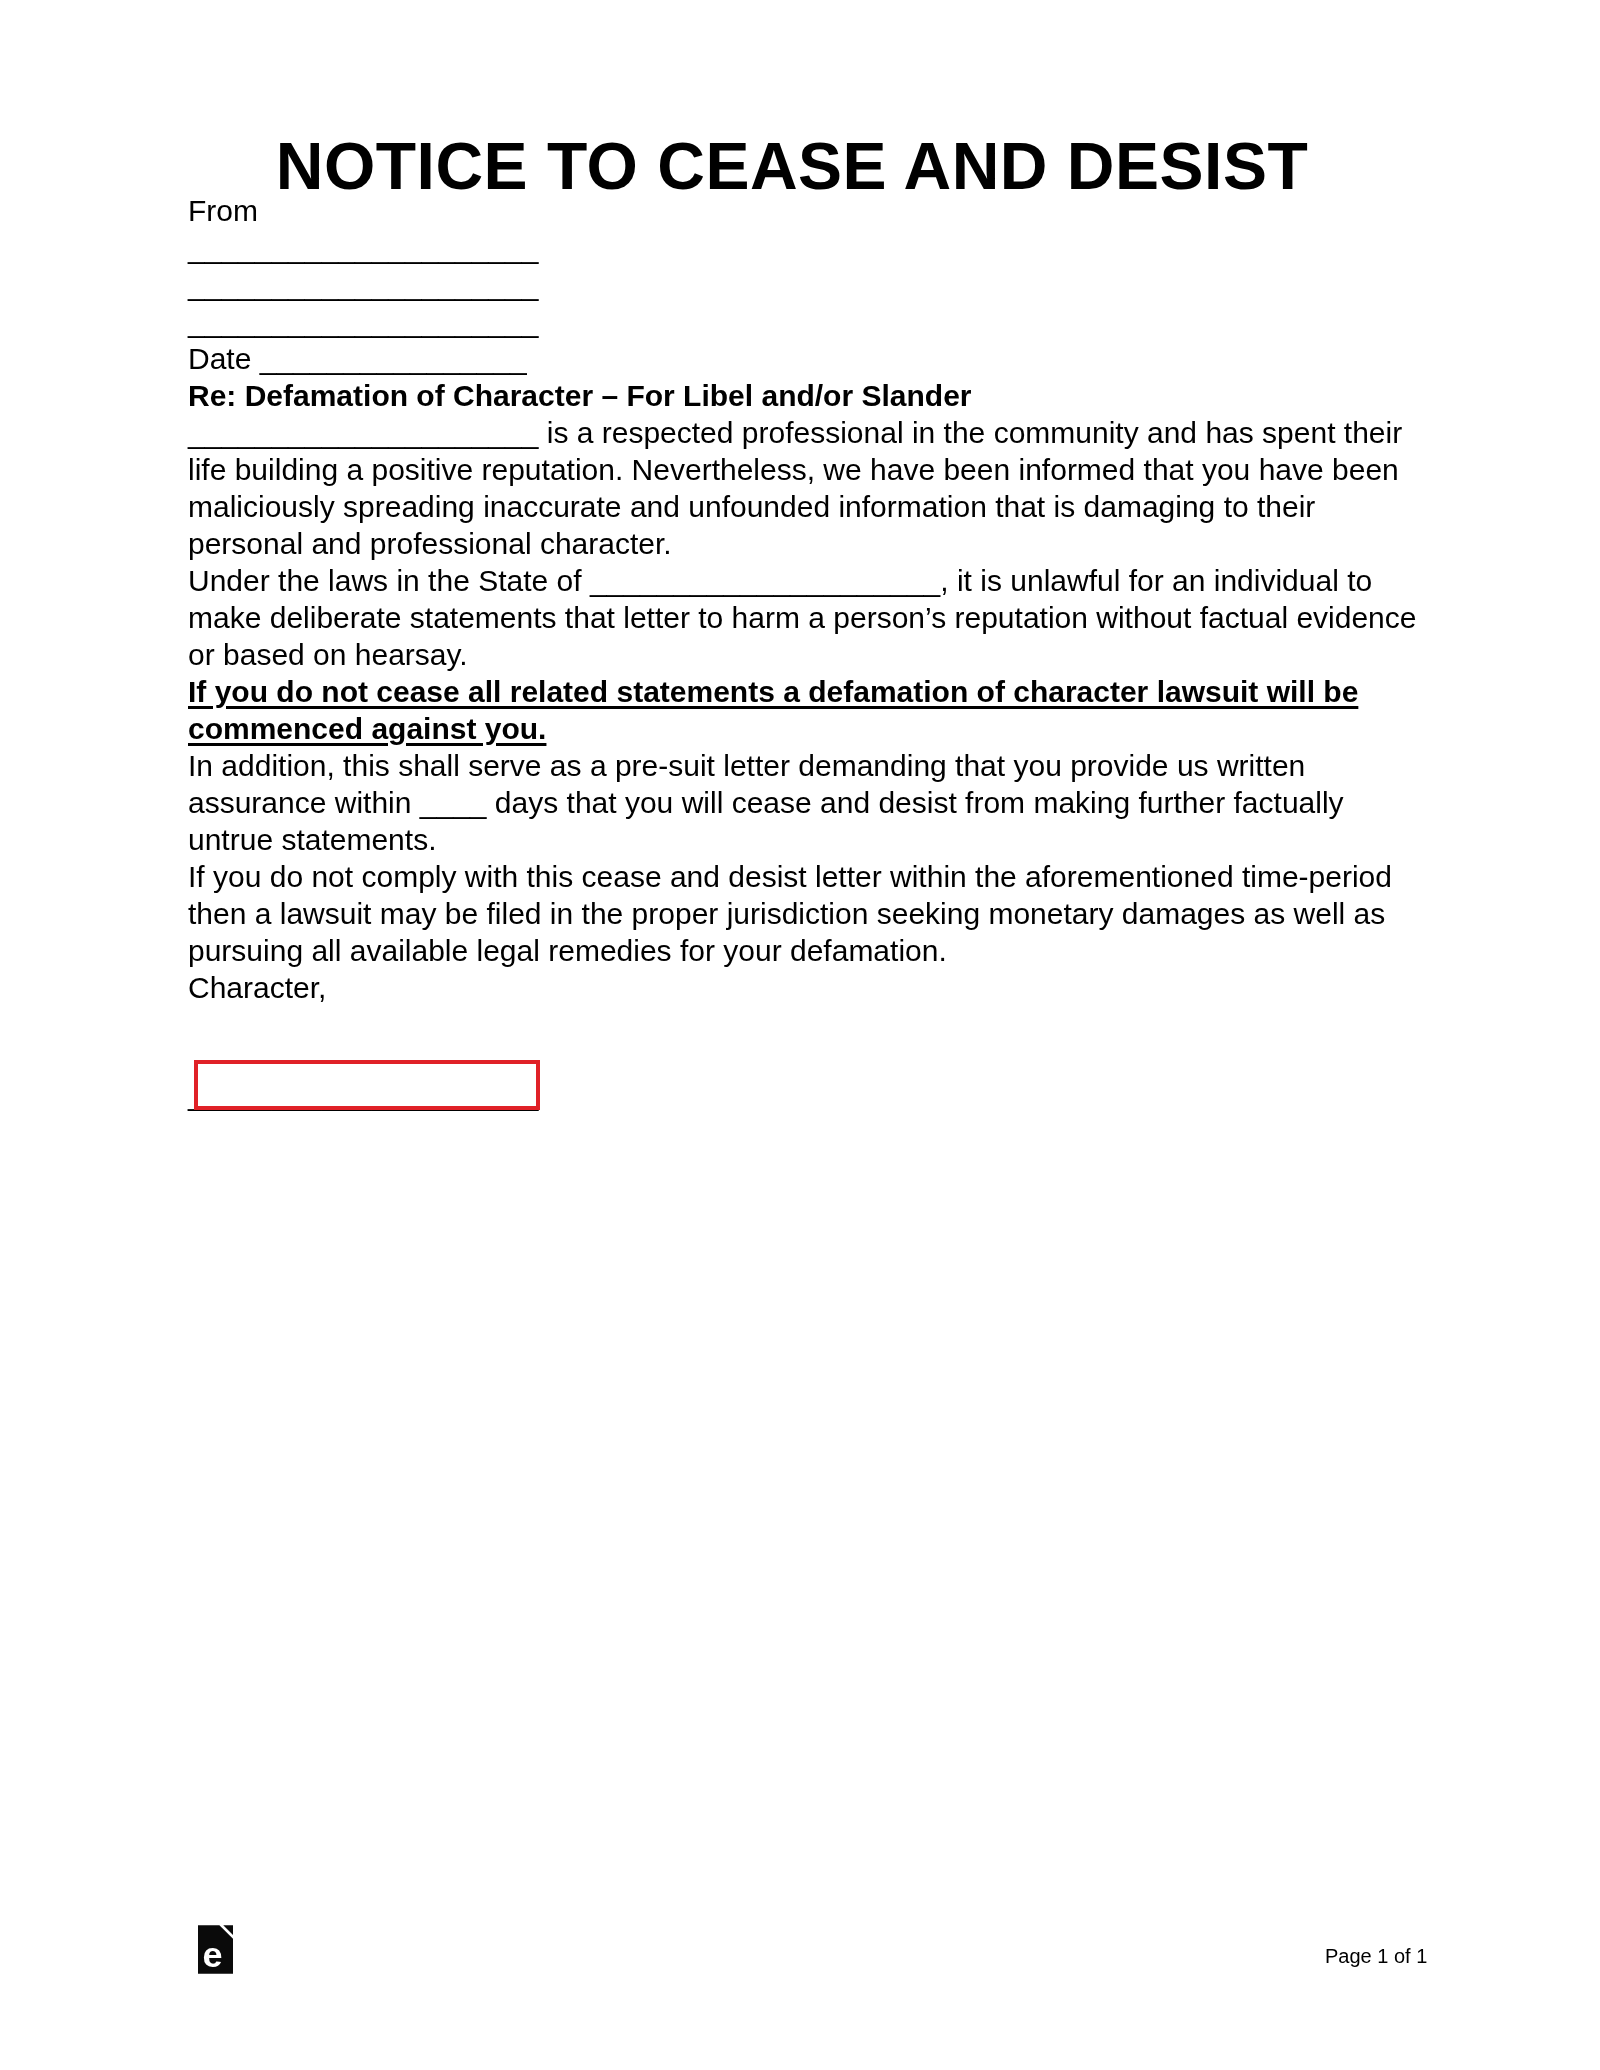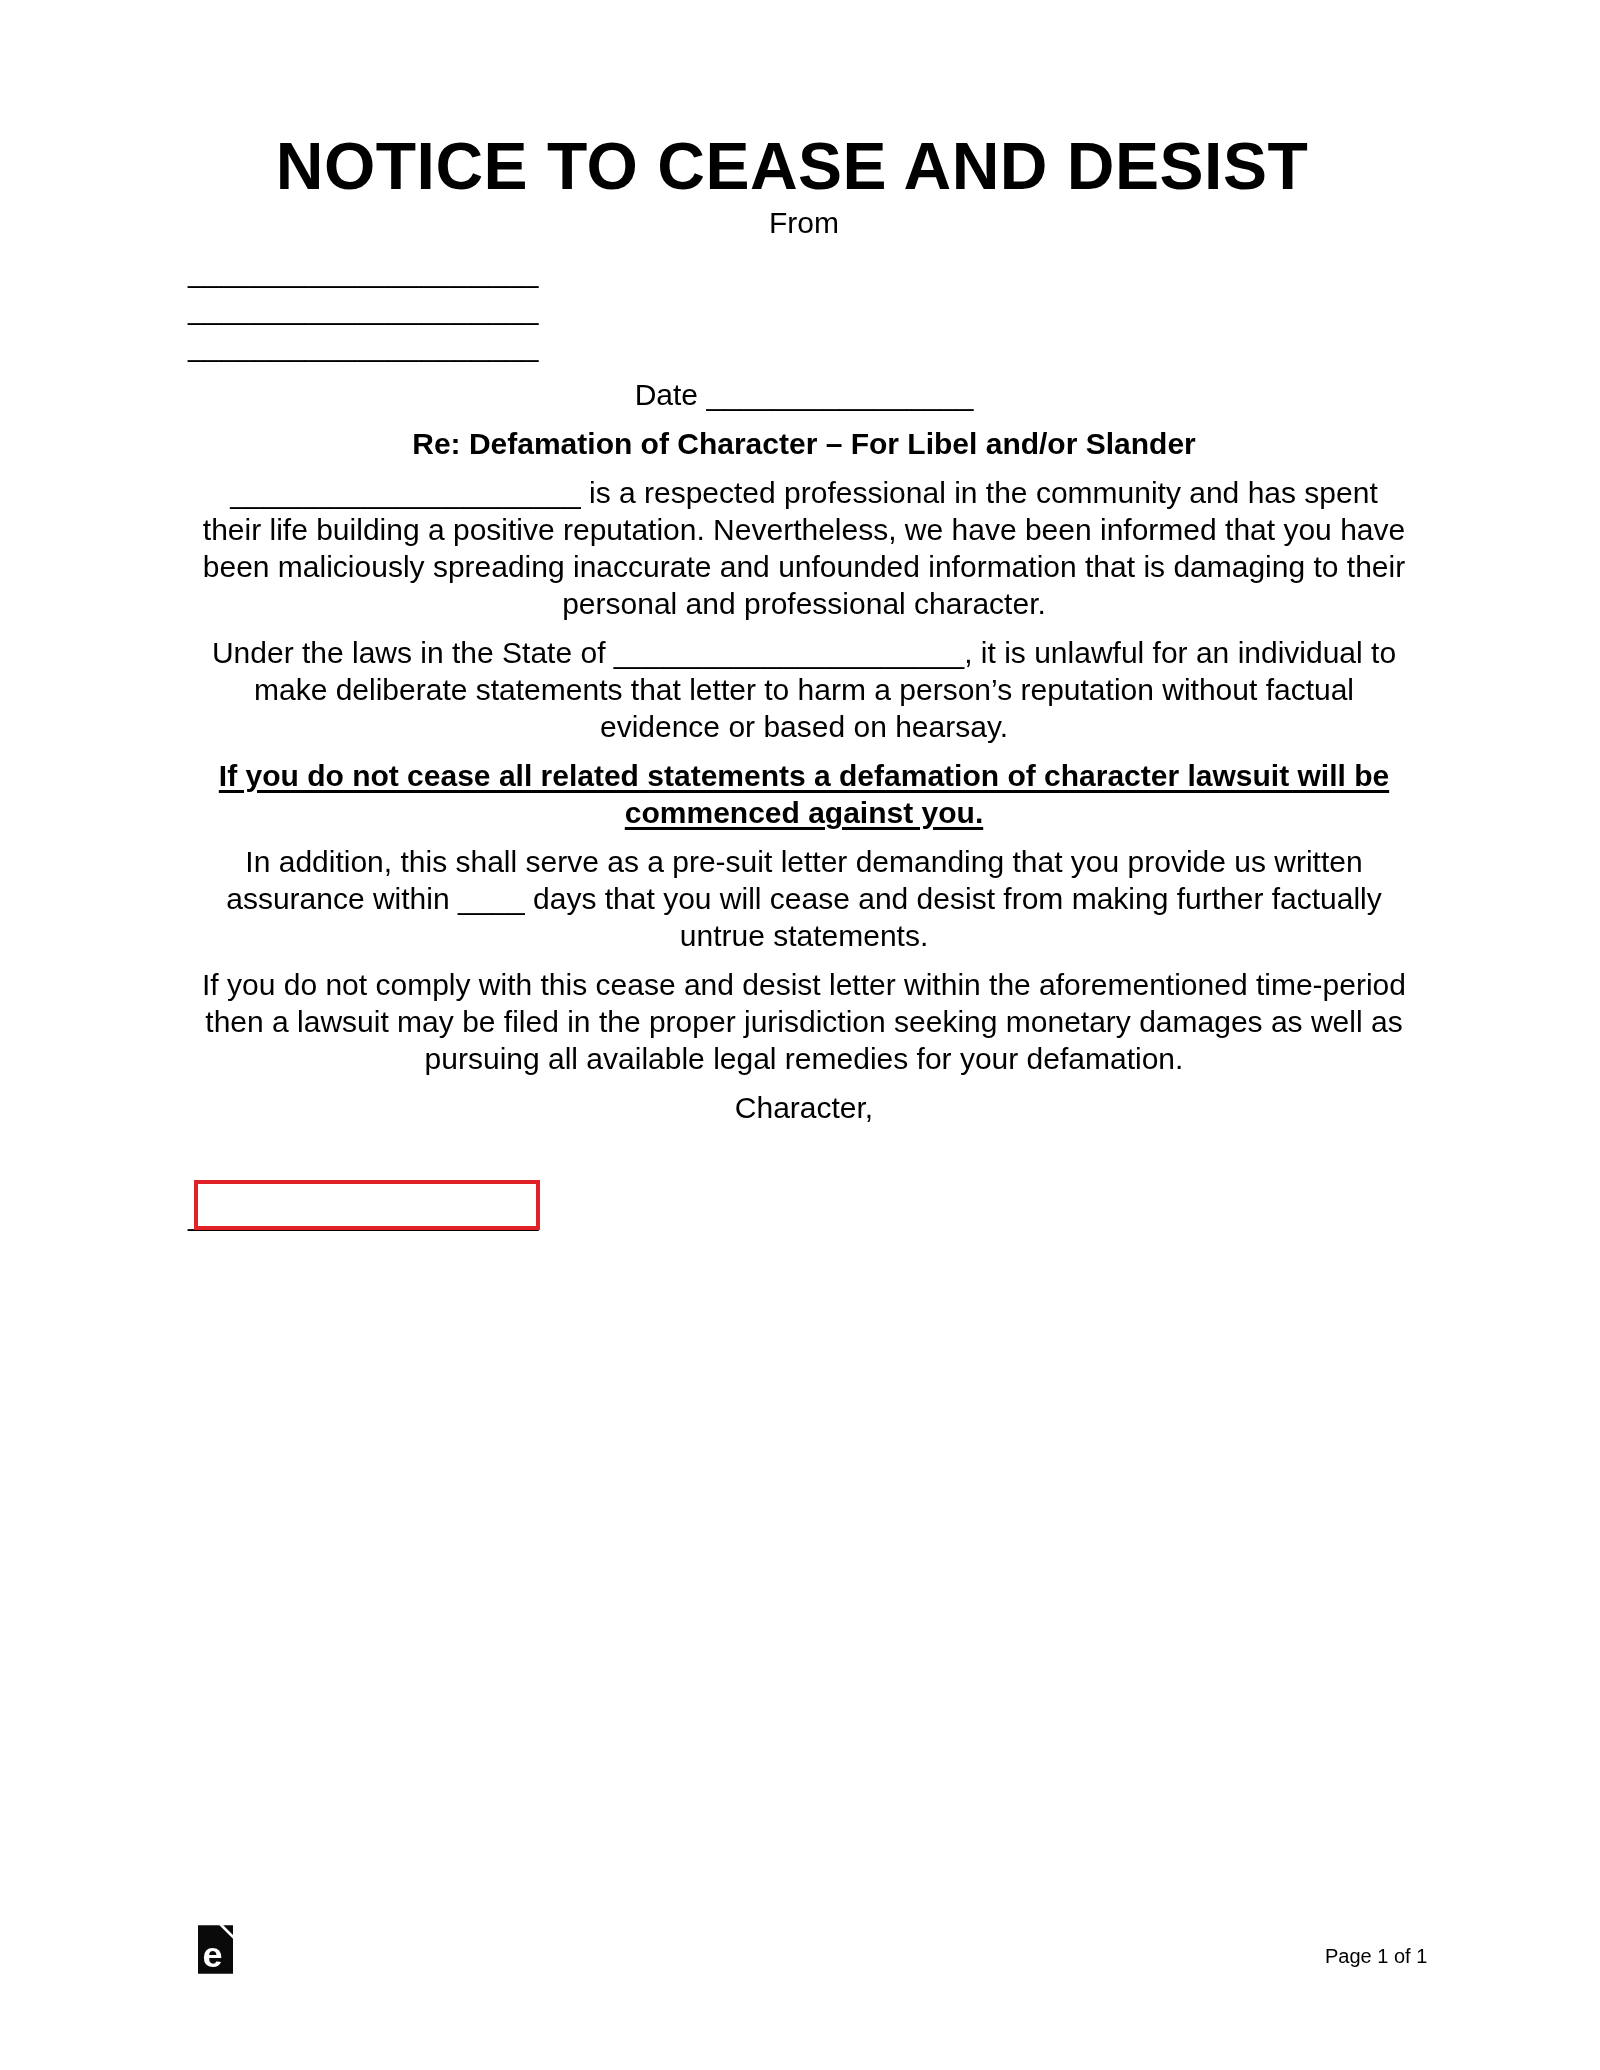--- a/index.html
+++ b/index.html
@@ -16,21 +16,21 @@
   }
   .title {
     margin: 140px 16px 0 0;
     text-align: center;
     font-size: 66px;
     line-height: 52px;
     font-weight: bold;
     letter-spacing: 0.5px;
   }
   .letter { width: 1232px; margin-left: 188px; }
-  .letter p { margin: 12px; text-align: center; }
+  .letter p { margin: 0; }
   .from-label   { margin-top: 88px; }
   .from-line    { line-height: 37px; white-space: nowrap; }
   .date-line    { margin-top: 72px; }
   .subject      { margin-top: 72px; font-weight: bold; }
   .salutation   { margin-top: 73px; }
   .p1           { margin-top: 63px; }
   .p2           { margin-top: 37px; }
   .p3           { margin-top: 45px; }
   .warning {
     margin-top: 36px;

